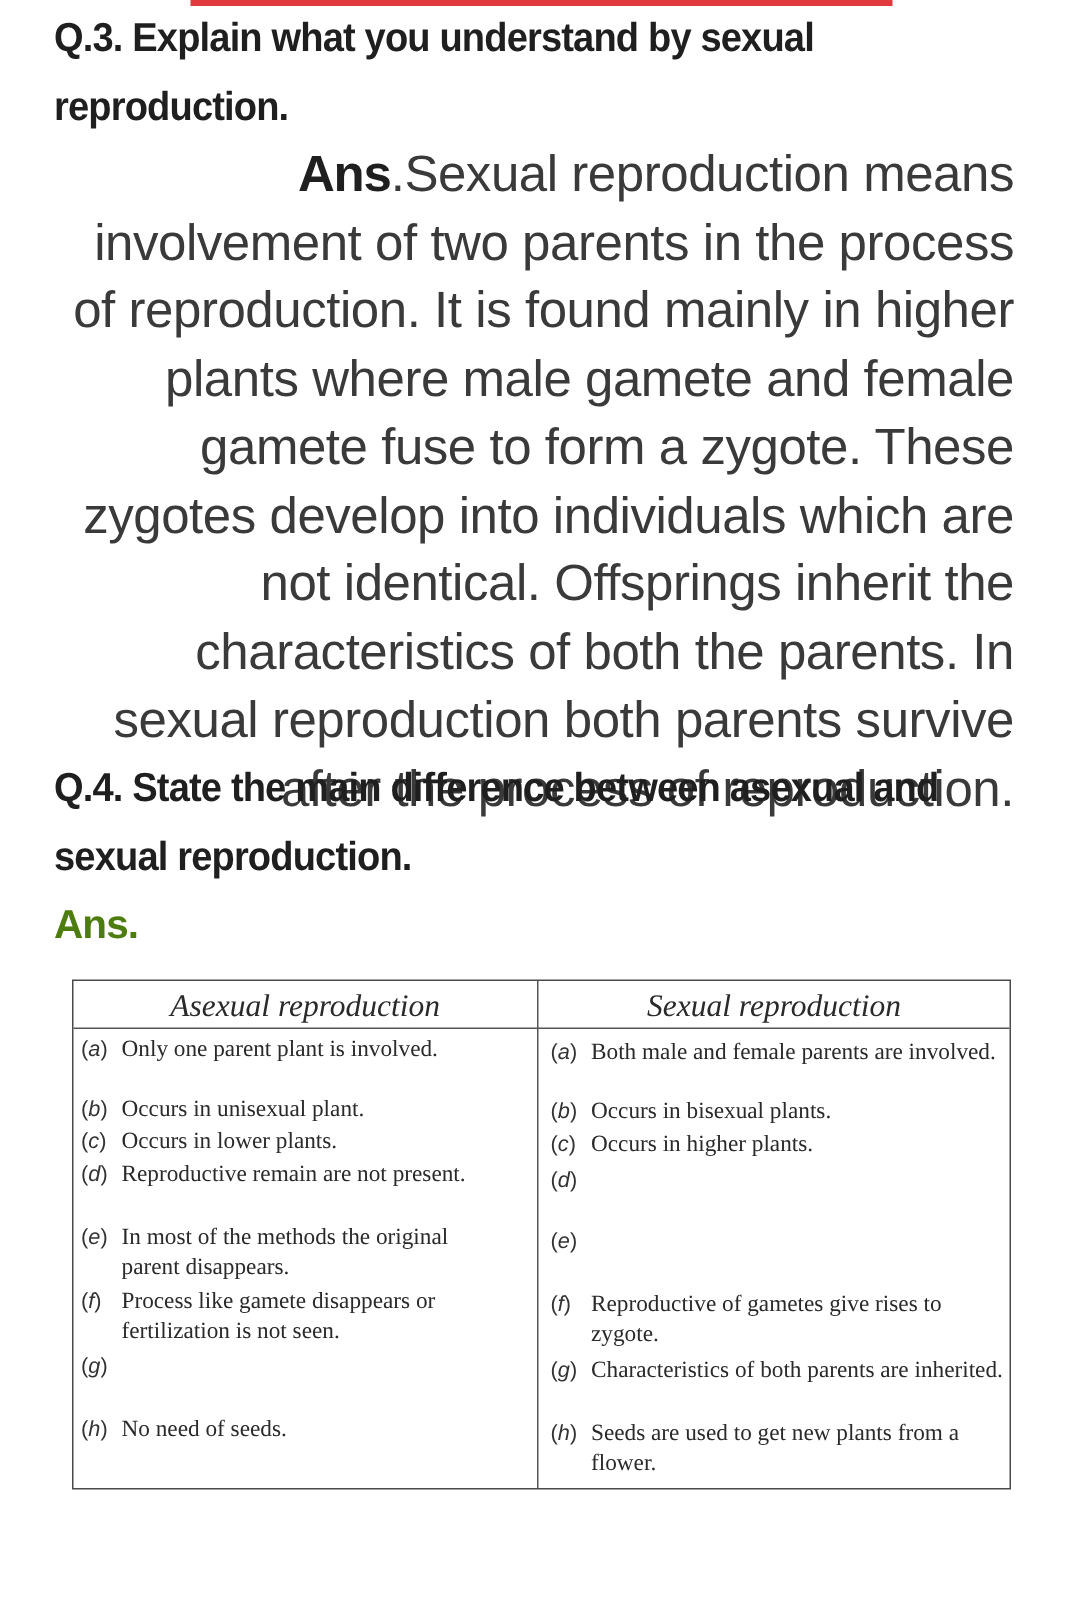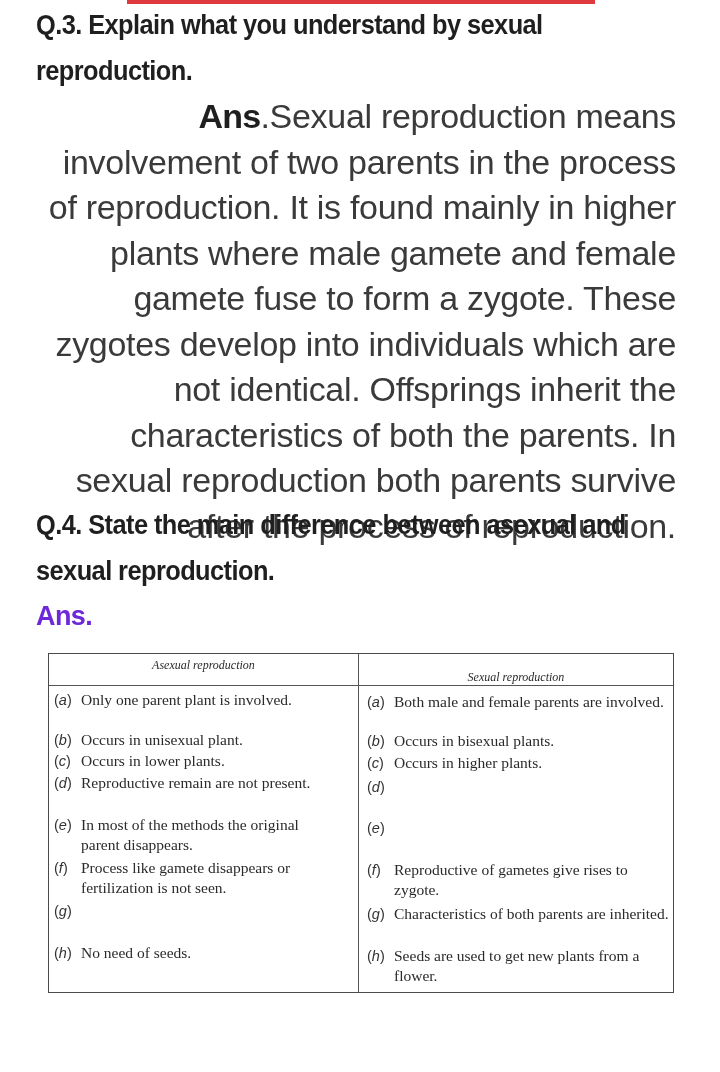--- a/index.html
+++ b/index.html
@@ -55,21 +55,21 @@
       letter-spacing: -0.8px;
     }
     .q4-title { top: 503px; width: 700px; }
     .q4-ans {
       position: absolute;
       left: 36px;
       top: 594px;
       font-weight: bold;
       font-size: 27px;
       line-height: 45.5px;
-      color: #6d28d9;
+      color: #4d7c0f;
       letter-spacing: -0.6px;
       text-align: center;
     }
 
     .cmp-table {
       position: absolute;
       left: 48px;
       top: 653px;
       width: 626px;
       height: 340px;
@@ -90,26 +90,26 @@
       position: absolute;
       left: 0;
       right: 0;
       top: 31px;
       border-top: 1.5px solid #555;
     }
     .th {
       position: absolute;
       top: 4px;
       font-style: italic;
-      font-size: 12px;
+      font-size: 21px;
       text-align: center;
       color: #2a2a2a;
     }
     .th-left { left: 0; width: 309px; }
-    .th-right { left: 310px; width: 314px; margin-top: 12px; }
+    .th-right { left: 310px; width: 314px; }
 
     .item {
       position: absolute;
       font-size: 15.5px;
       line-height: 20px;
       color: #2a2a2a;
       padding-left: 29px;
       box-sizing: border-box;
     }
     .item .lbl {

